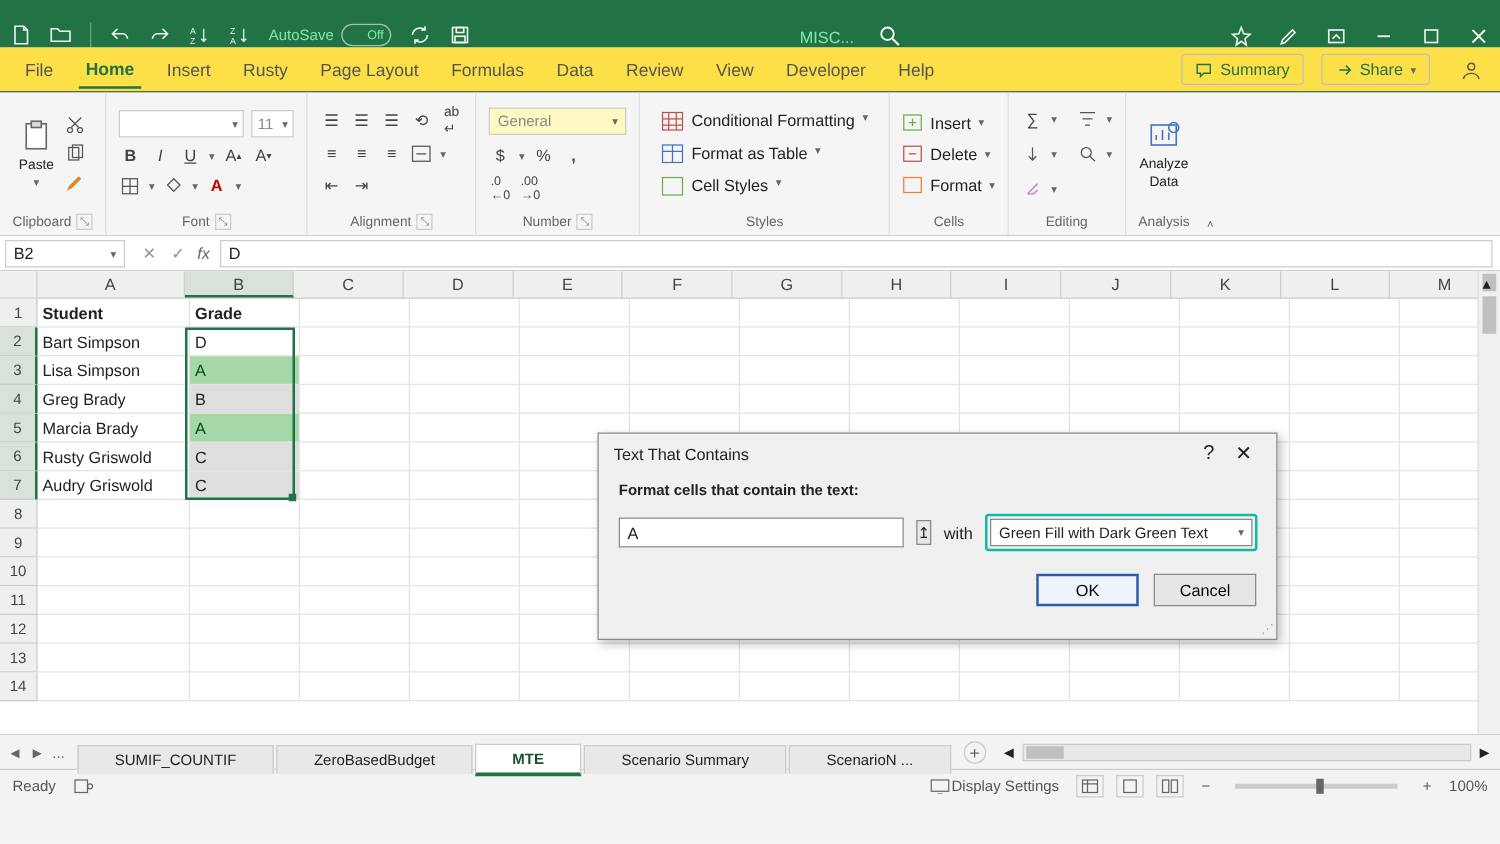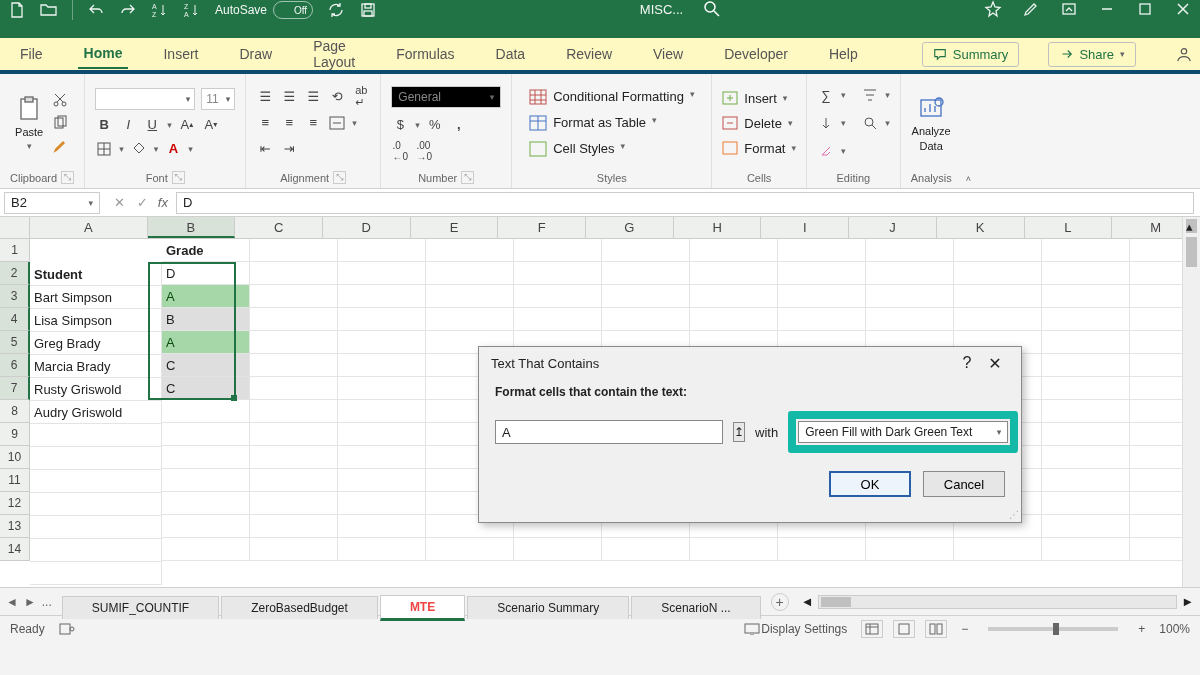--- a/index.html
+++ b/index.html
@@ -1,51 +1,51 @@
 <!DOCTYPE html>
 <html><head>
 <meta charset="utf-8">
 <style>
 * { margin: 0; padding: 0; box-sizing: border-box; font-family: "Segoe UI", Arial, sans-serif; }
 body { width: 1200px; height: 675px; background: #f3f3f3; overflow: hidden; position: relative; font-size: 13px; color: #222; }
 
 
-.titlebar { height: 38px; background: #217346; display: flex; align-items: flex-start; padding: 0 8px; gap: 14px; color: #ffffff; }
+.titlebar { height: 38px; background: #217346; display: flex; align-items: flex-end; padding: 0 8px; gap: 14px; color: #86efac; }
 .titlebar .qat { display: flex; gap: 14px; align-items: center; }
 .titlebar .qat-icon { width: 18px; height: 18px; display: inline-flex; align-items: center; justify-content: center; opacity: .92; }
 .titlebar .sep { width: 1px; height: 20px; background: rgba(255,255,255,.35); }
 .titlebar .autosave { display: flex; align-items: center; gap: 6px; font-size: 12px; opacity: .95; }
 .titlebar .toggle { width: 40px; height: 18px; border: 1px solid rgba(255,255,255,.6); border-radius: 10px; display: flex; align-items: center; padding: 0 5px; font-size: 10px; justify-content: flex-end; }
 .titlebar .center { flex: 1; display: flex; justify-content: center; gap: 20px; align-items: center; }
 .titlebar .doc-name { font-size: 13px; opacity: .95; }
 .titlebar .search { width: 18px; height: 18px; }
 .titlebar .win-ctrls { display: flex; gap: 20px; align-items: center; }
 
 
-.tabs { height: 36px; background: #fef9c3; display: flex; align-items: center; padding: 0 14px; gap: 29px; border-bottom: 4px solid #0c4a6e; }
+.tabs { height: 36px; background: #fde047; display: flex; align-items: center; padding: 0 14px; gap: 14px; border-bottom: 1px solid #0c4a6e; }
 .tabs .tab { padding: 6px 6px; cursor: pointer; color: #555; font-size: 14px; }
 .tabs .tab.active { color: #217346; font-weight: 600; border-bottom: 2px solid #217346; }
 .tabs .spacer { flex: 1; }
 .tabs .btn-frame { border: 1px solid #c0c0c0; border-radius: 3px; padding: 4px 10px; display: flex; align-items: center; gap: 6px; font-size: 13px; color: #217346; }
 .tabs .share-icon { width: 14px; height: 14px; }
 
 
 .ribbon { height: 115px; background: #f5f5f5; display: flex; border-bottom: 1px solid #d0d0d0; }
 .rgroup { border-right: 1px solid #e0e0e0; padding: 4px 10px 2px; display: flex; flex-direction: column; align-items: center; gap: 2px; }
 .rgroup .body { flex: 1; display: flex; align-items: center; gap: 8px; }
 .rgroup .label { font-size: 11px; color: #666; padding: 2px 0; display:flex; align-items:center; gap:4px;}
 .rgroup .dlg-launch { font-size: 9px; color:#888; border:1px solid #ccc; padding:0 2px; }
 .big-btn { display: flex; flex-direction: column; align-items: center; gap: 3px; font-size: 11px; }
 .big-btn .icon { width: 28px; height: 28px; }
 .icol { display:flex; flex-direction:column; gap:5px; }
 .irow { display:flex; gap:6px; align-items:center; }
 .ri { width:18px; height:18px; display:inline-flex; align-items:center; justify-content:center; color:#444; }
 .font-box, .size-box { border:1px solid #ccc; background:#fff; height:22px; font-size:12px; padding:0 4px; display:flex; align-items:center; }
 .font-box { width:100px; color:#888; } .size-box{ width:34px; color:#888; }
-.num-box{ border:1px solid #ccc; background:#000000; height:22px; width:110px; font-size:12px; padding:0 6px; color:#888; display:flex; align-items:center; }
+.num-box{ border:1px solid #ccc; background:#fef9c3; height:22px; width:110px; font-size:12px; padding:0 6px; color:#888; display:flex; align-items:center; }
 .styles-btn { display:flex; gap:6px; font-size:13px; }
 .cells-btn { display:flex; align-items:center; gap:6px; font-size:13px; }
 .caret { font-size:9px; color:#666; }
 
 
 .fbar { height: 28px; background:#fff; border-bottom:1px solid #d0d0d0; display:flex; align-items:center; }
 .namebox { width:96px; border:1px solid #ccc; margin:2px 4px; height:22px; display:flex; align-items:center; padding:0 6px; font-size:13px; justify-content:space-between;}
 .fbar .fx-icons{ display:flex; gap:12px; padding:0 10px; color:#999; }
 .fbar .fx-label{ font-style:italic; color:#666; padding-right:8px; }
 .fbar .formula-input{ flex:1; border:1px solid #ccc; height:22px; margin:2px 6px 2px 0; padding:0 6px; font-size:13px; display:flex; align-items:center;}
@@ -56,37 +56,37 @@
 .corner{ width:30px; border-right:1px solid #ccc; }
 .ch{ width:88px; border-right:1px solid #ccc; text-align:center; font-size:13px; line-height:22px; color:#444; }
 .ch.sel{ background:#d8e2d8; border-bottom:2px solid #217346; }
 .rows{ display:flex; }
 .rowhdrs{ display:flex; flex-direction:column; }
 .rh{ width:30px; height:23px; border-right:1px solid #ccc; border-bottom:1px solid #ccc; background:#eef0ee; text-align:center; font-size:12px; line-height:23px; color:#444; }
 .rh.sel{ background:#d8e2d8; border-right:2px solid #217346; }
 .cells{ position:relative; }
 .crow{ display:flex; height:23px; }
 .cell{ width:88px; height:23px; border-right:1px solid #e4e4e4; border-bottom:1px solid #e4e4e4; padding:0 4px; font-size:13px; line-height:23px; overflow:hidden; white-space:nowrap; }
-.cell.colA{ width:132px;margin-top:24px; } .ch.colA{ width:118px; }
+.cell.colA{ width:122px; } .ch.colA{ width:118px; }
 .cell.bold{ font-weight:600; }
 .cell.greenfill{ background:#a6d7a8; color:#0b4d0f; }
 .cell.greysel{ background:#dedede; }
 
 .selbox{ position:absolute; border:2px solid #217346; pointer-events:none; }
 .selhandle{ position:absolute; width:6px; height:6px; background:#217346; bottom:-3px; right:-3px; }
 
 
 .vscroll{ position:absolute; right:0; top:0; width:18px; height:100%; background:#f0f0f0; border-left:1px solid #ddd; }
 .vscroll .thumb{ background:#c0c0c0; height:14px; margin:4px 3px; }
 
 
 .sheettabs{ height:28px; background:#f3f3f3; border-top:1px solid #d0d0d0; display:flex; align-items:center; padding:0 6px; gap:2px; }
 .sheettabs .nav{ display:flex; gap:6px; font-size:12px; color:#666; padding-right:8px; }
 .sheet-tab{ padding:4px 29px; background:#e8e8e8; border:1px solid #ccc; border-bottom:none; font-size:12px; margin-top:12px; }
-.sheet-tab.active{ background:#fff; color:#ef4444; font-weight:600; border-bottom:3px solid #217346; }
+.sheet-tab.active{ background:#fff; color:#14532d; font-weight:600; border-bottom:3px solid #217346; }
 .sheettabs .add{ width:18px; height:18px; border:1px solid #ccc; border-radius:50%; text-align:center; line-height:16px; margin-left:8px; color:#666; font-size:14px;}
 .sheettabs .hscroll{ flex:1; display:flex; align-items:center; gap:4px; margin-left:10px;}
 .sheettabs .htrack{ flex:1; height:14px; background:#e8e8e8; border:1px solid #ccc; position:relative;}
 .sheettabs .hthumb{ position:absolute; left:2px; top:1px; height:10px; width:30px; background:#c0c0c0;}
 
 
 .status{ height:26px; background:#f3f3f3; border-top:1px solid #d0d0d0; display:flex; align-items:center; padding:0 10px; font-size:12px; color:#555; gap:14px;}
 .status .spacer{ flex:1; }
 .status .view-btns{ display:flex; gap:10px;}
 .status .vbtn{ width:22px; height:18px; border:1px solid #ccc; display:flex; align-items:center; justify-content:center;}
@@ -97,21 +97,21 @@
 .dialog{ position:absolute; left:478px; top:346px; width:544px; background:#f0f0f0; border:1px solid #8a8a8a; box-shadow:3px 3px 8px rgba(0,0,0,.25); }
 .dialog .dtitle{ height:32px; display:flex; align-items:center; padding:0 12px; font-size:13px; }
 .dialog .dtitle .sp{ flex:1; }
 .dialog .dtitle .q,.dialog .dtitle .x{ width:28px; text-align:center; font-size:16px; cursor:pointer; }
 .dialog .dbody{ padding:6px 16px 12px; }
 .dialog .prompt{ font-weight:700; font-size:12px; margin-bottom:12px; }
 .dialog .drow{ display:flex; align-items:center; gap:10px; }
 .dialog .txtfield{ flex:0 0 228px; height:24px; background:#fff; border:1px solid #888; display:flex; align-items:center; padding:0 6px; font-size:13px;}
 .dialog .picker{ width:20px; height:20px; border:1px solid #888; background:#e8e8e8; display:flex; align-items:center; justify-content:center; font-size:12px;}
 .dialog .with{ font-size:13px; }
-.dialog .combo-wrap{ border:8px solid #14b8a6; border-radius:3px; padding:2px; }
+.dialog .combo-wrap{ border:2px solid #14b8a6; border-radius:3px; padding:2px; }
 .dialog .combo{ width:210px; height:22px; background:#fff; border:1px solid #888; display:flex; align-items:center; padding:0 6px; font-size:12px; justify-content:space-between;}
 .dialog .dbtns{ display:flex; justify-content:flex-end; gap:12px; margin-top:18px; }
 .dialog .dbtn{ width:82px; height:26px; border:1px solid #8a8a8a; background:#e6e6e6; font-size:13px; }
 .dialog .dbtn.ok{ border:2px solid #2a5fa6; background:#eef4fb; }
 .dialog .grip{ text-align:right; padding:0 4px 2px; color:#aaa; font-size:10px; letter-spacing:-2px;}
 
 svg{ display:block; }
 </style>
 </head>
 <body>
@@ -214,21 +214,21 @@
           <path d="M2 2l10 10M12 2L2 12"></path>
         </svg>
       </span>
   </div>
 </div>
 
 <div class="tabs">
   <span class="tab">File</span>
   <span class="tab active">Home</span>
   <span class="tab">Insert</span>
-  <span class="tab">Draw</span>
+  <span class="tab">Rusty</span>
   <span class="tab">Page Layout</span>
   <span class="tab">Formulas</span>
   <span class="tab">Data</span>
   <span class="tab">Review</span>
   <span class="tab">View</span>
   <span class="tab">Developer</span>
   <span class="tab">Help</span>
   <span class="spacer"></span>
   <div class="btn-frame">
     <svg class="share-icon" viewBox="0 0 16 16" fill="none" stroke="#217346" stroke-width="1.3">

